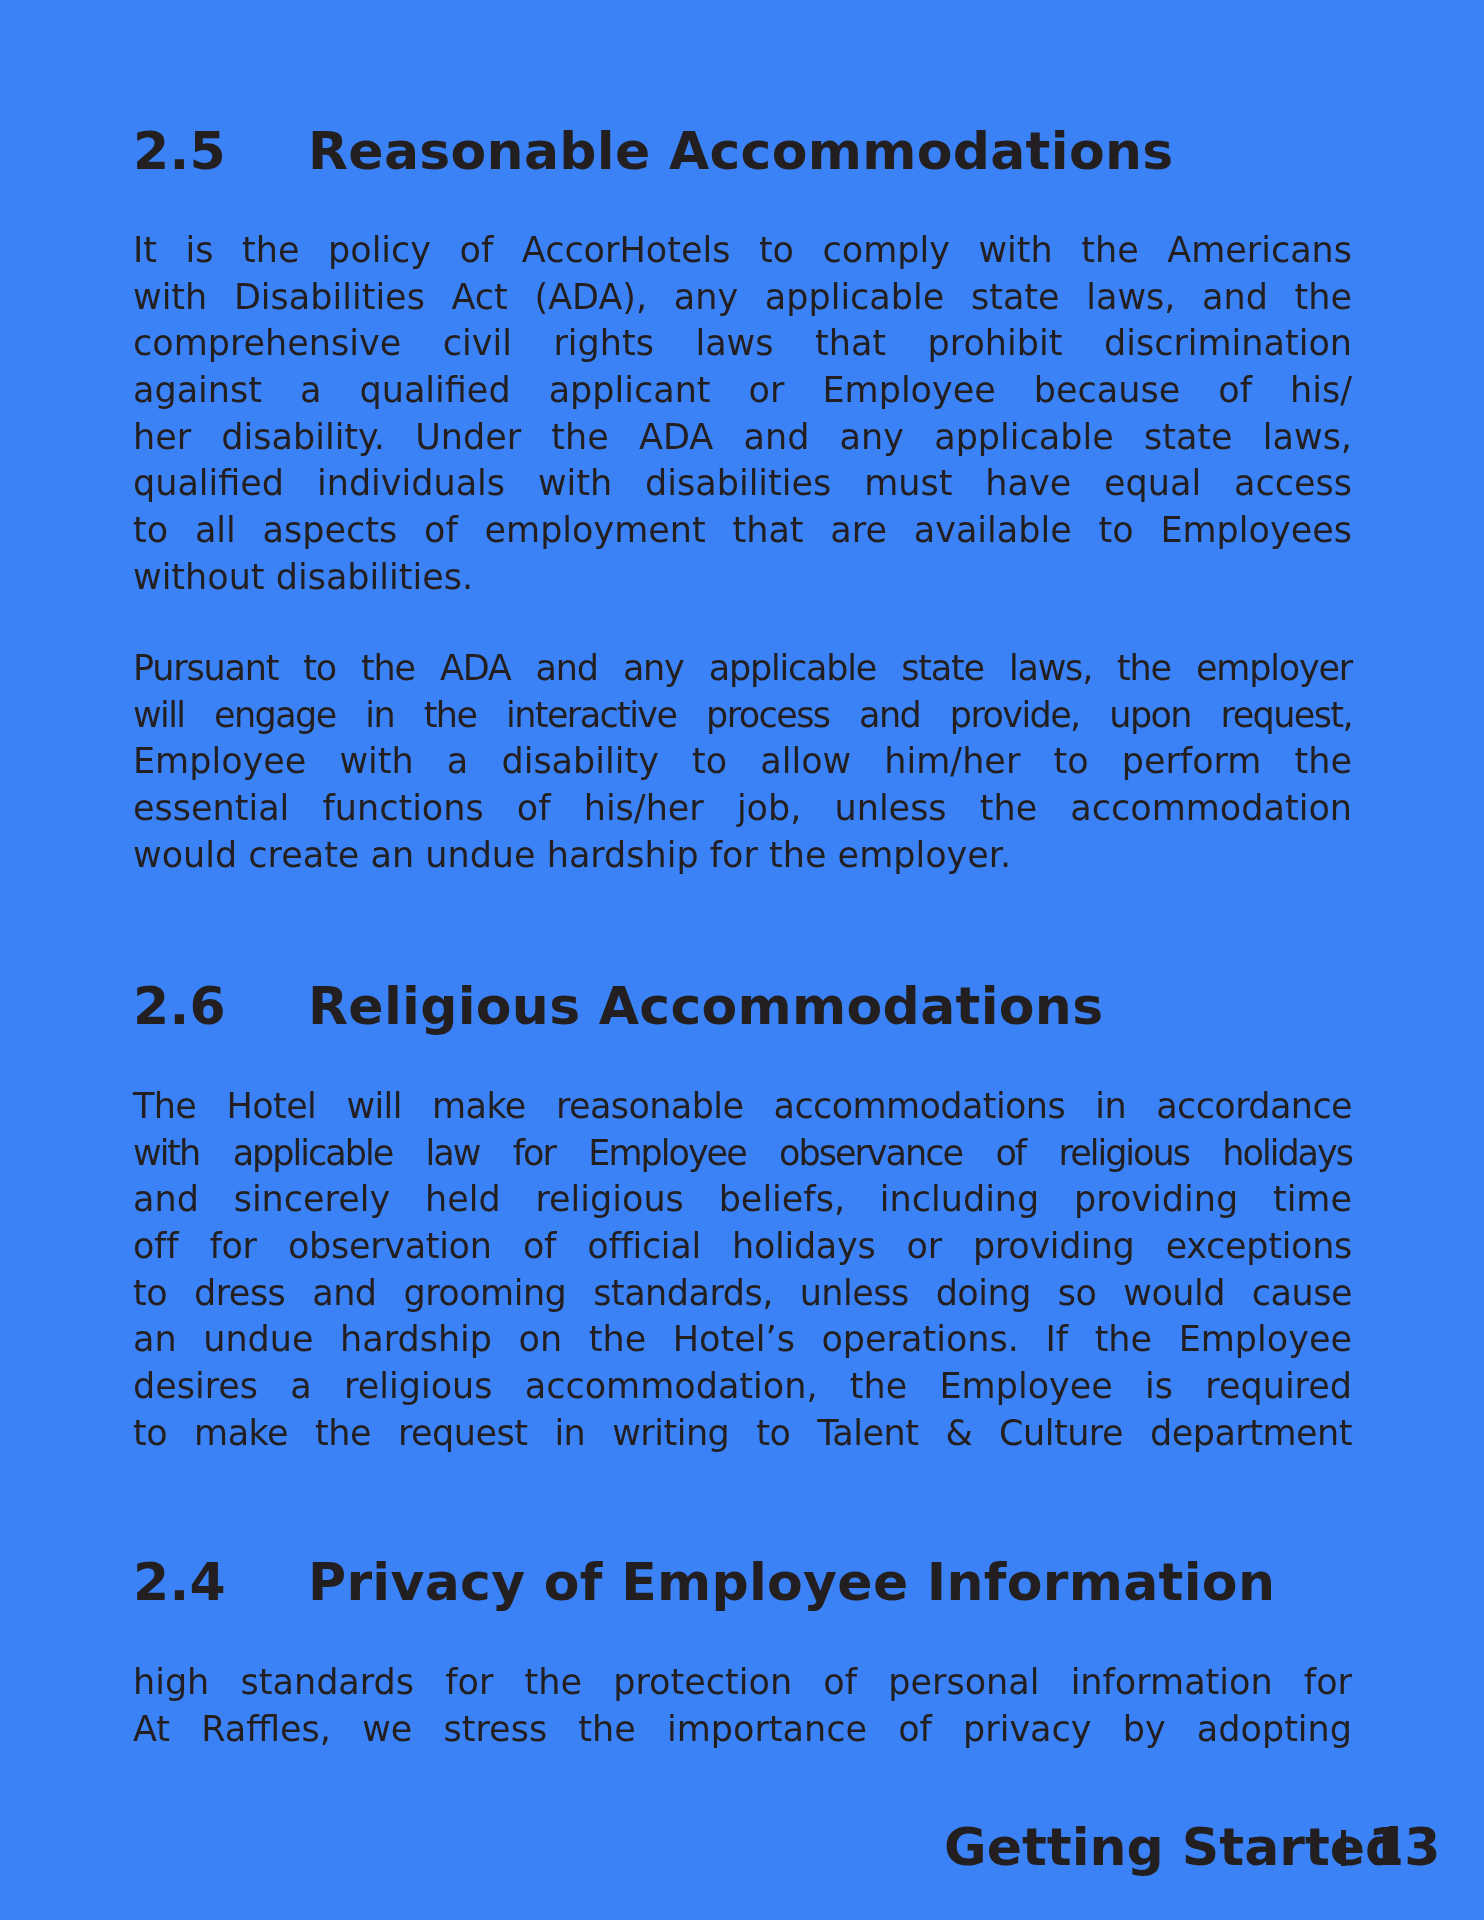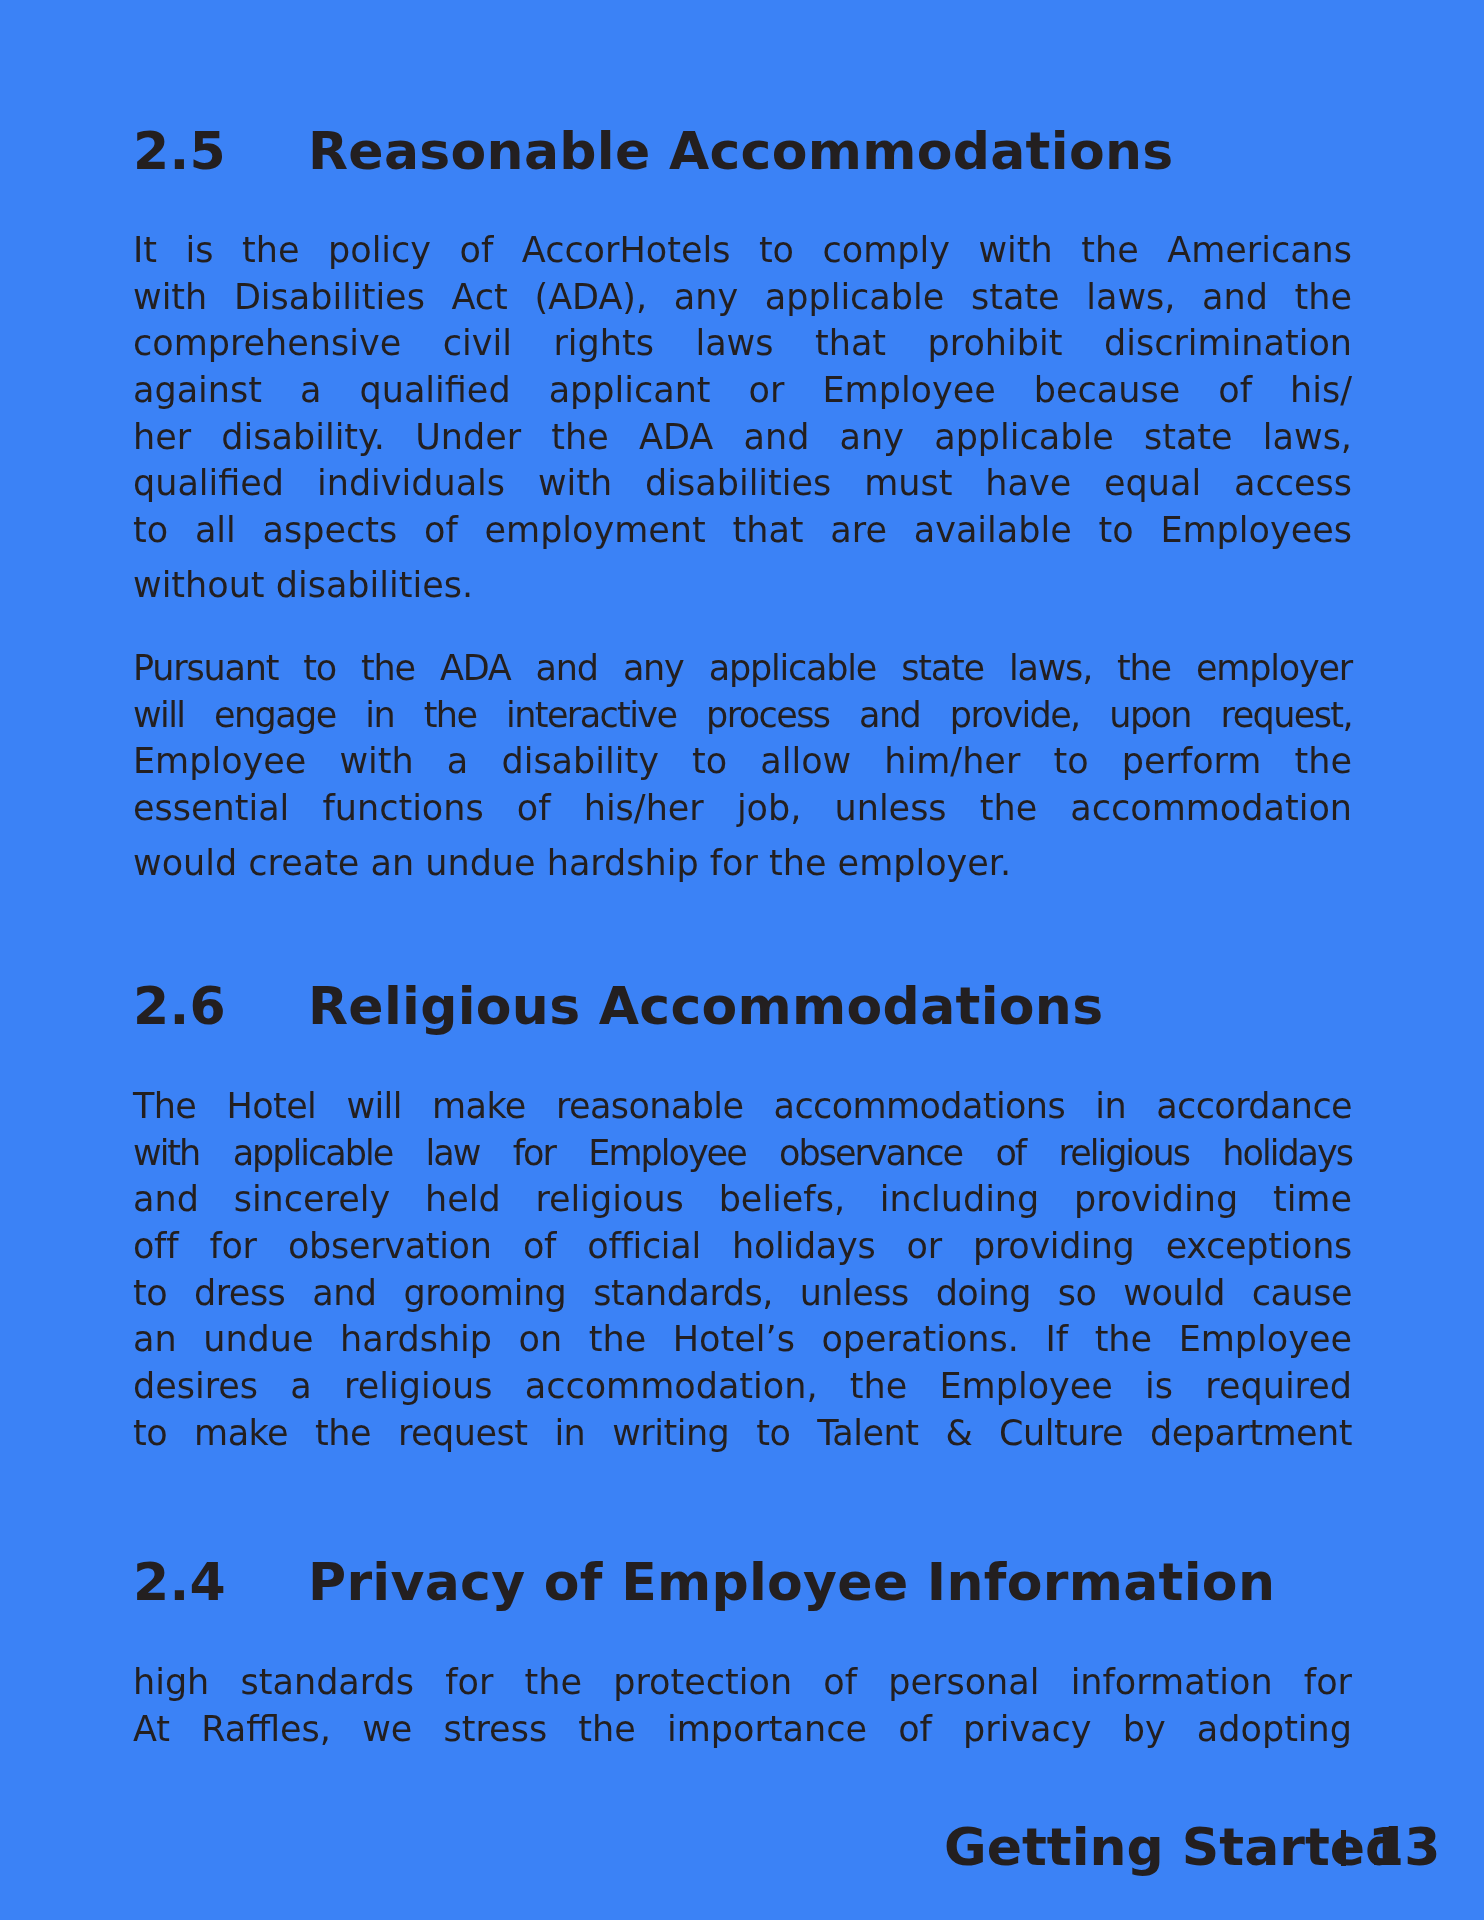--- a/index.html
+++ b/index.html
@@ -53,21 +53,20 @@
     height: 46.7px;
     line-height: 46.7px;
     white-space: nowrap;
     text-align: justify;
     text-align-last: justify;
     overflow: visible;
   }
   .line.last {
     text-align: center;
     text-align-last: left;
-    margin-top: 8px;
   }
   .footer {
     position: absolute;
     top: 1822px;
     left: 0;
     width: 1396px;
     height: 50px;
     font-weight: bold;
     font-size: 52px;
     line-height: 50px;

